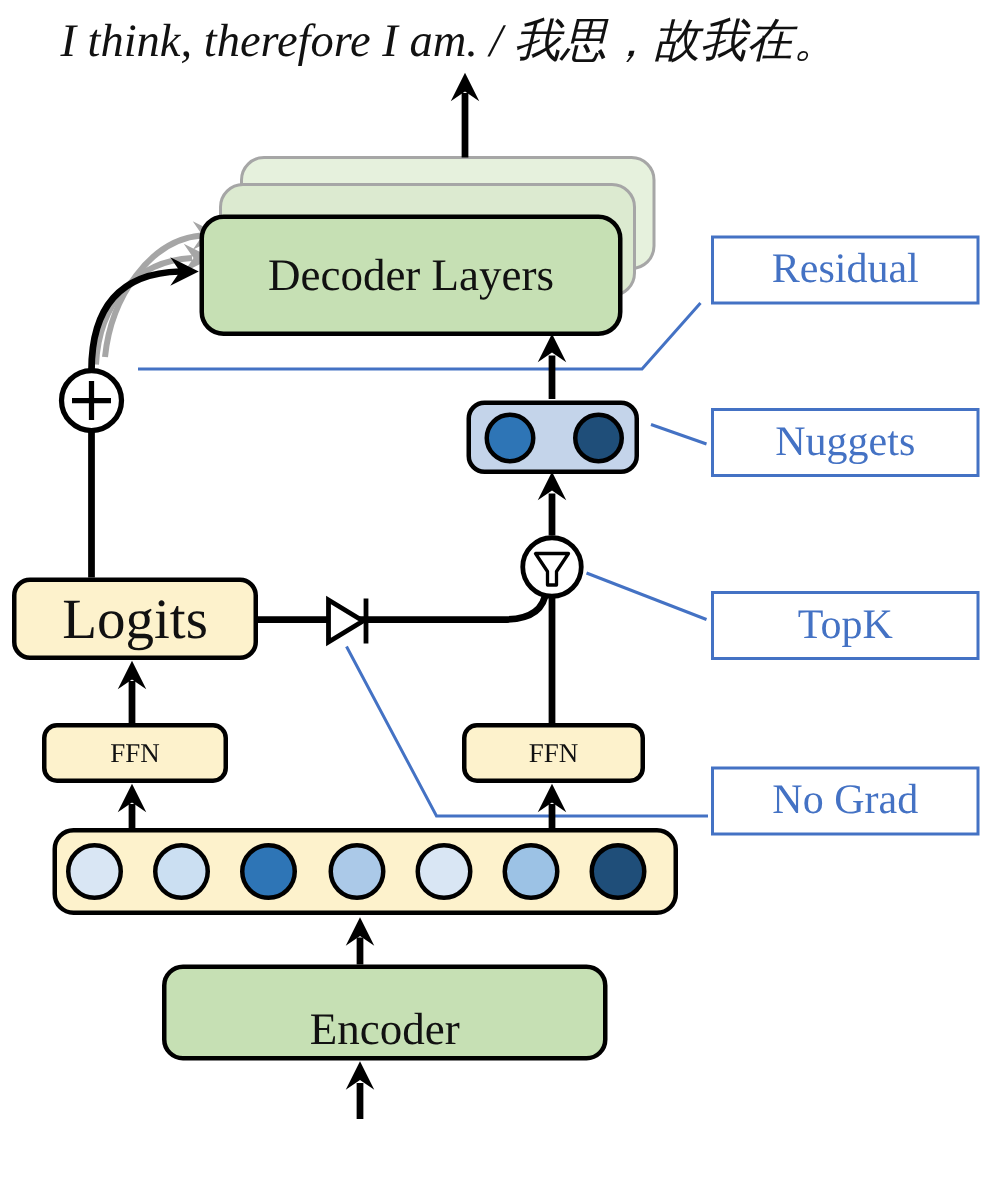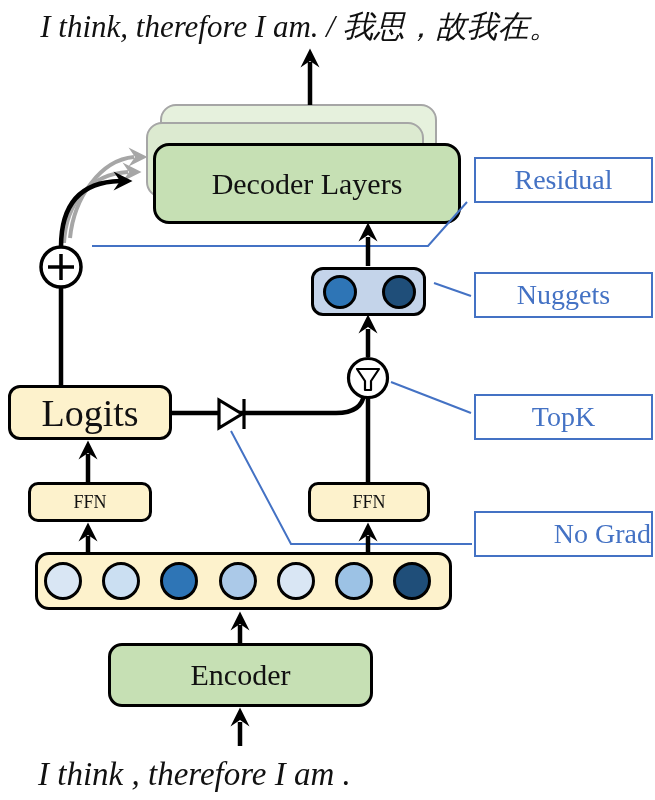--- a/index.html
+++ b/index.html
@@ -52,53 +52,53 @@
       <path d="M 70,238 C 74,198 100,160 134,157"></path>
     </g>
     <g fill="#a6a6a6">
       <use href="#dart" transform="translate(140,172) rotate(90)"></use>
       <use href="#dart" transform="translate(146,157) rotate(90)"></use>
     </g>
   </svg>
 
   <div class="decoder-ghost htmlbox" style="left: 160px; top: 104px; width: 277px; height: 76px; background-color: rgb(230, 241, 221); border-color: rgb(166, 166, 166);"></div>
   <div class="decoder-ghost htmlbox" style="left: 146px; top: 122px; width: 278px; height: 76px; background-color: rgb(220, 234, 208); border-color: rgb(166, 166, 166);"></div>
-  <div class="box decoder-front htmlbox" style="left: 133px; top: 143px; width: 308px; height: 81px; background-color: rgb(198, 224, 180); margin-left: 20px;">
+  <div class="box decoder-front htmlbox" style="left: 133px; top: 143px; width: 282px; height: 81px; background-color: rgb(198, 224, 180);">
     <span>Decoder Layers</span>
   </div>
 
   <div class="box nuggets-box htmlbox" style="left: 311px; top: 267px; width: 115px; height: 49px; background-color: rgb(196, 212, 234);"></div>
 
   <div class="box logits htmlbox" style="left: 8px; top: 385px; width: 164px; height: 55px; background-color: rgb(253, 242, 204);">
     <span>Logits</span>
   </div>
 
   <div class="box ffn htmlbox" style="left: 28px; top: 482px; width: 124px; height: 40px; background-color: rgb(253, 242, 204);">
     <span>FFN</span>
   </div>
   <div class="box ffn htmlbox" style="left: 308px; top: 482px; width: 122px; height: 40px; background-color: rgb(253, 242, 204);">
     <span>FFN</span>
   </div>
 
   <div class="box embed-row htmlbox" style="left: 35px; top: 552px; width: 417px; height: 58px; background-color: rgb(253, 242, 204);"></div>
 
-  <div class="box encoder htmlbox" style="left: 108px; top: 643px; width: 265px; height: 64px; background-color: rgb(198, 224, 180);">
+  <div class="box encoder htmlbox" style="left: 108px; top: 643px; width: 297px; height: 64px; background-color: rgb(198, 224, 180); align-items: flex-end;">
     <span>Encoder</span>
   </div>
 
   <div class="callout" style="top: 157px; border-color: rgb(68, 114, 196); color: rgb(68, 114, 196);">
     <span>Residual</span>
   </div>
   <div class="callout" style="top: 272px; border-color: rgb(68, 114, 196); color: rgb(68, 114, 196);">
     <span>Nuggets</span>
   </div>
   <div class="callout" style="top: 394px; border-color: rgb(68, 114, 196); color: rgb(68, 114, 196); text-align: center;">
     <span>TopK</span>
   </div>
-  <div class="callout" style="top: 511px; border-color: rgb(68, 114, 196); color: rgb(68, 114, 196); justify-content: flex-end;">
+  <div class="callout" style="top: 511px; border-color: rgb(68, 114, 196); color: rgb(68, 114, 196);">
     <span>No Grad</span>
   </div>
 
   <svg id="top-layer" class="layer" width="655" height="800" viewBox="0 0 655 800">
 
     <g fill="none" stroke-width="2" stroke="#4472c4">
       <polyline points="92,246 428,246 467,202"></polyline>
       <line x1="434" y1="283" x2="471" y2="296"></line>
       <line x1="391" y1="382" x2="471" y2="413"></line>
       <polyline points="231,431 291,544 472,544"></polyline>
@@ -156,15 +156,14 @@
       <circle cx="63" cy="581" r="17.5" fill="#d9e6f4"></circle>
       <circle cx="121" cy="581" r="17.5" fill="#cbdff2"></circle>
       <circle cx="179" cy="581" r="17.5" fill="#2e75b6"></circle>
       <circle cx="238" cy="581" r="17.5" fill="#abc9e8"></circle>
       <circle cx="296" cy="581" r="17.5" fill="#d9e6f4"></circle>
       <circle cx="354" cy="581" r="17.5" fill="#9cc2e5"></circle>
       <circle cx="412" cy="581" r="17.5" fill="#1f4e79"></circle>
     </g>
   </svg>
 
-  <div class="abs sentence bottom-sentence">I think , therefore I am .</div>
 
 </div>
 
 </body></html>

